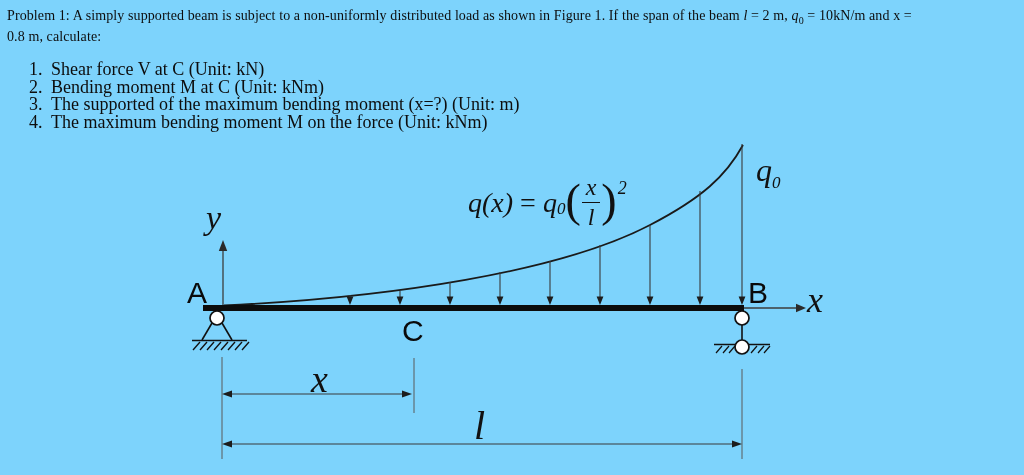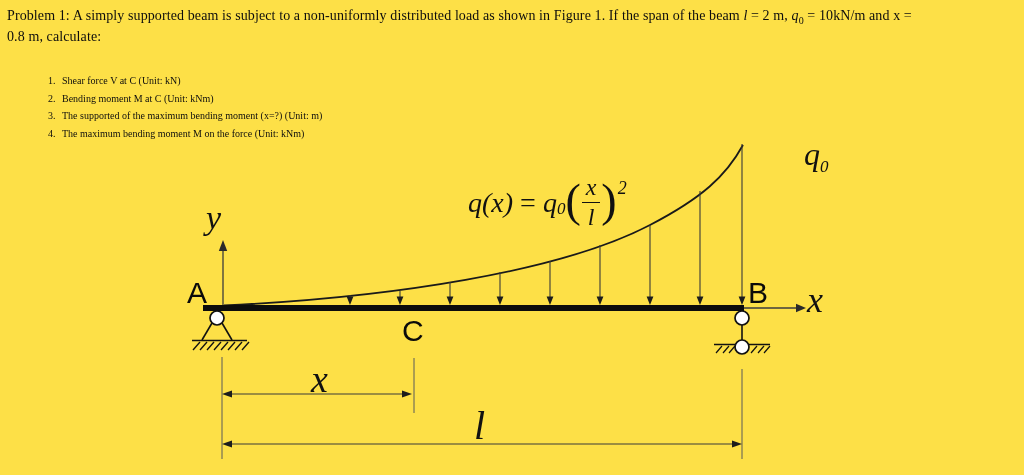--- a/index.html
+++ b/index.html
@@ -1,43 +1,43 @@
 <!DOCTYPE html>
 <html><head>
 <meta charset="utf-8">
 <style>
   html,body{margin:0;padding:0;background:#fff;}
   .page{
-    position:relative;width:1024px;height:475px;background:#fde047;
+    position:relative;width:1024px;height:475px;background:#7dd3fc;
     font-family:"Liberation Serif", serif;color:#0d0d0d;overflow:hidden;
   }
   
   .intro{
     position:absolute;left:7px;top:5px;width:1012px;
     font-size:14px;line-height:21px;letter-spacing:0.1px;
   }
   .intro .mvar{font-style:italic;}
   .intro sub{font-size:10px;line-height:0;}
   ol.reqs{
-    position:absolute;left:26px;top:60px;margin:12px;padding:0 0 0 20px;
-    font-size:10px;line-height:17.5px;
+    position:absolute;left:26px;top:60px;margin:1px;padding:0 0 0 20px;
+    font-size:18px;line-height:17.5px;
   }
   ol.reqs li{padding-left:4px;}
   
   .fig{position:absolute;left:0;top:0;width:1024px;height:475px;}
   .fig svg{position:absolute;left:0;top:0;}
   .lbl{position:absolute;line-height:1;white-space:nowrap;}
   .sans{font-family:"Liberation Sans", sans-serif;font-size:30px;color:#0a0a0a;}
   .math{font-family:"Liberation Serif", serif;font-style:italic;color:#111;}
   .lbl-y{font-size:34px;left:206px;top:201px;}
   .lbl-xaxis{font-size:36px;left:807px;top:282px;}
   .lbl-a{left:187px;top:278px;}
   .lbl-b{left:748px;top:278px;}
   .lbl-c{left:402px;top:316px;}
-  .lbl-q0{left:756px;top:138px;font-size:32px;margin-left:48px;}
+  .lbl-q0{left:756px;top:154px;font-size:32px;}
   .lbl-q0 sub,.eq sub{font-style:italic;font-size:17px;}
   .lbl-dimx{font-size:38px;left:311px;top:360px;}
   .lbl-diml{font-size:40px;left:474px;top:406px;}
   
   .eq{
     position:absolute;left:468px;top:174px;display:flex;align-items:center;
     font-family:"Liberation Serif", serif;font-style:italic;font-size:28px;color:#111;
   }
   .eq .op{margin:0 7px;font-style:normal;}
   .eq .paren{font-style:normal;font-size:46px;font-weight:400;transform:translateY(-2px);}

